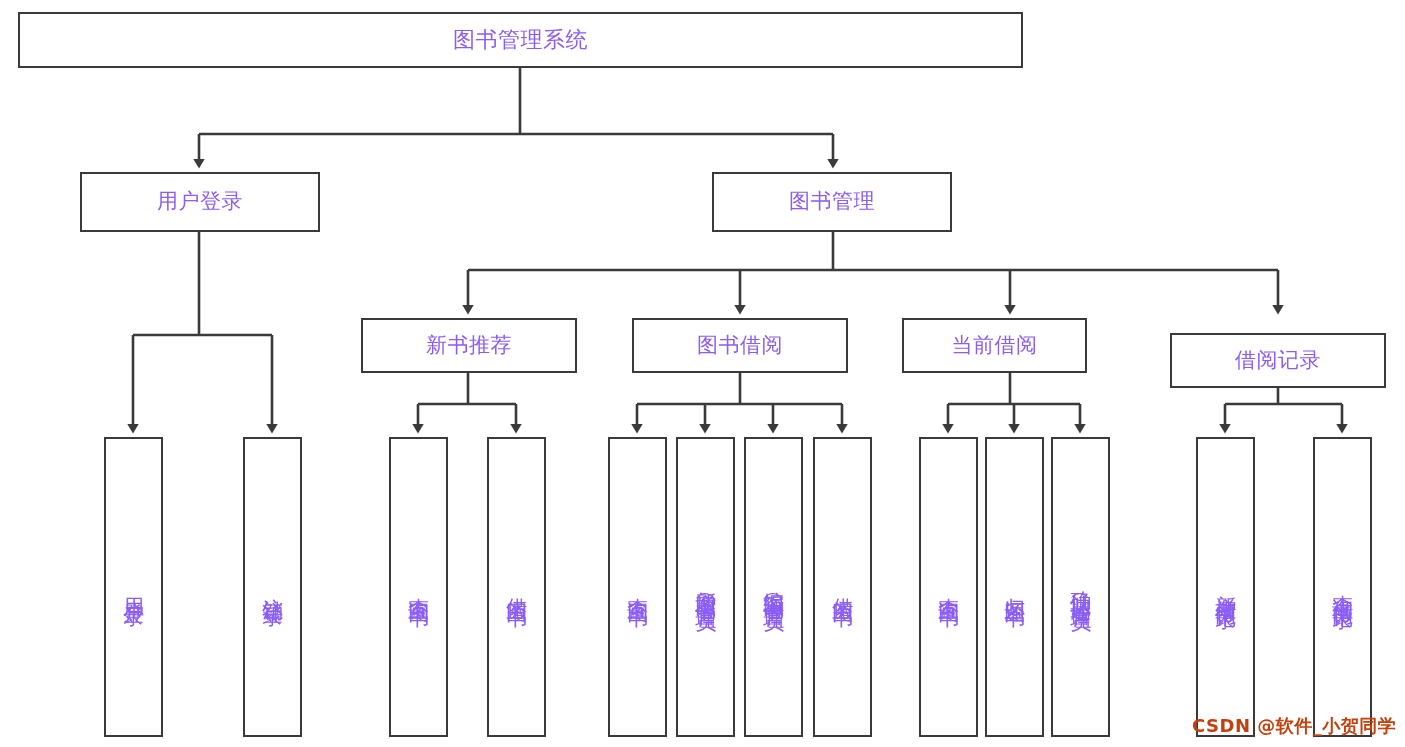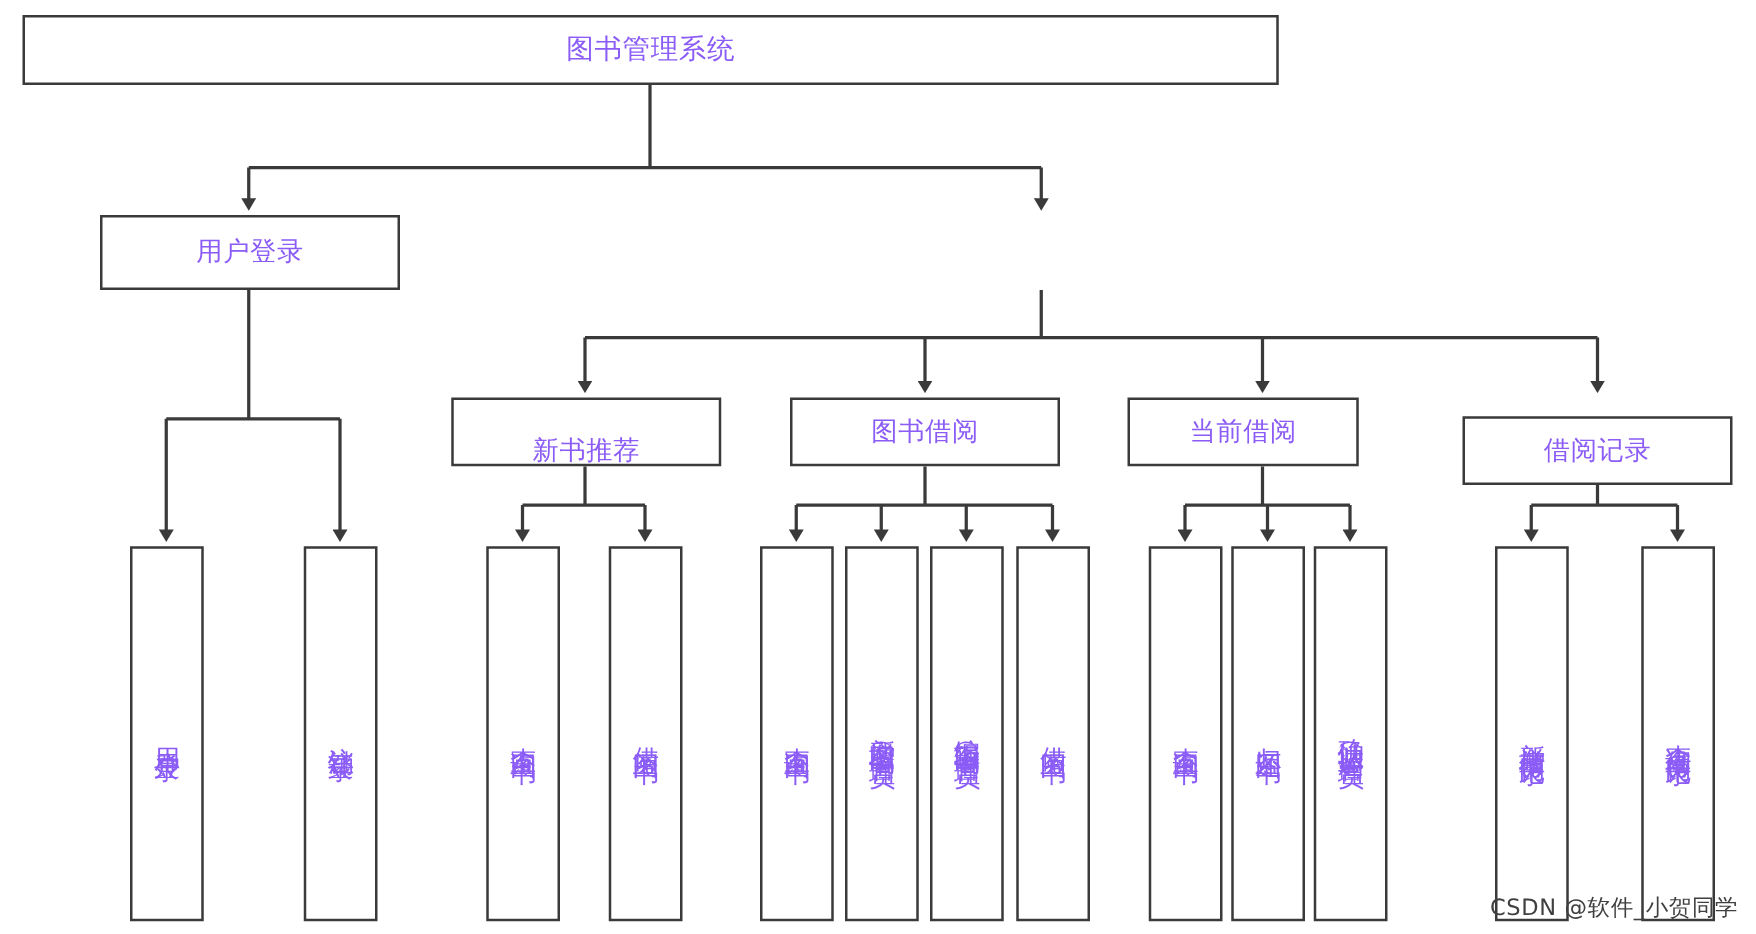--- a/index.html
+++ b/index.html
@@ -56,24 +56,25 @@
     writing-mode: vertical-rl;
     text-orientation: upright;
     font-size: 21px;
     line-height: 1.16;
     letter-spacing: 3px;
     white-space: nowrap;
   }
   .watermark {
     position: absolute;
     font-size: 18px;
-    color: #404040;
+    color: #c2410c;
     white-space: nowrap;
     z-index: 3;
     letter-spacing: 0.5px;
+    font-weight: bold;
   }
 </style>
 </head>
 <body>
 
 <div id="canvas">
 
   <svg id="wires" viewBox="0 0 1405 747" width="1405" height="747" xmlns="http://www.w3.org/2000/svg">
     <defs>
       <marker id="arrow" markerWidth="10" markerHeight="12" refX="1.5" refY="6" orient="auto" markerUnits="userSpaceOnUse">
@@ -124,22 +125,25 @@
     </g>
   </svg>
 
   <div class="node root horiz" style="left:18px; top:12px; width:1005px; height:56px;">
     <span class="label">图书管理系统</span>
   </div>
 
   <div class="node horiz" style="left:80px; top:172px; width:240px; height:60px;">
     <span class="label">用户登录</span>
   </div>
-
-  <div class="node horiz" style="left:361px; top:318px; width:216px; height:55px;align-items:flex-end;">
+  <div class="node horiz" style="left:712px; top:172px; width:240px; height:60px;">
+    <span class="label">图书管理</span>
+  </div>
+
+  <div class="node horiz" style="left:361px; top:318px; width:216px; height:55px;">
     <span class="label">新书推荐</span>
   </div>
   <div class="node horiz" style="left:632px; top:318px; width:216px; height:55px;">
     <span class="label">图书借阅</span>
   </div>
   <div class="node horiz" style="left:902px; top:318px; width:185px; height:55px;">
     <span class="label">当前借阅</span>
   </div>
   <div class="node horiz" style="left:1170px; top:333px; width:216px; height:55px;">
     <span class="label">借阅记录</span>

